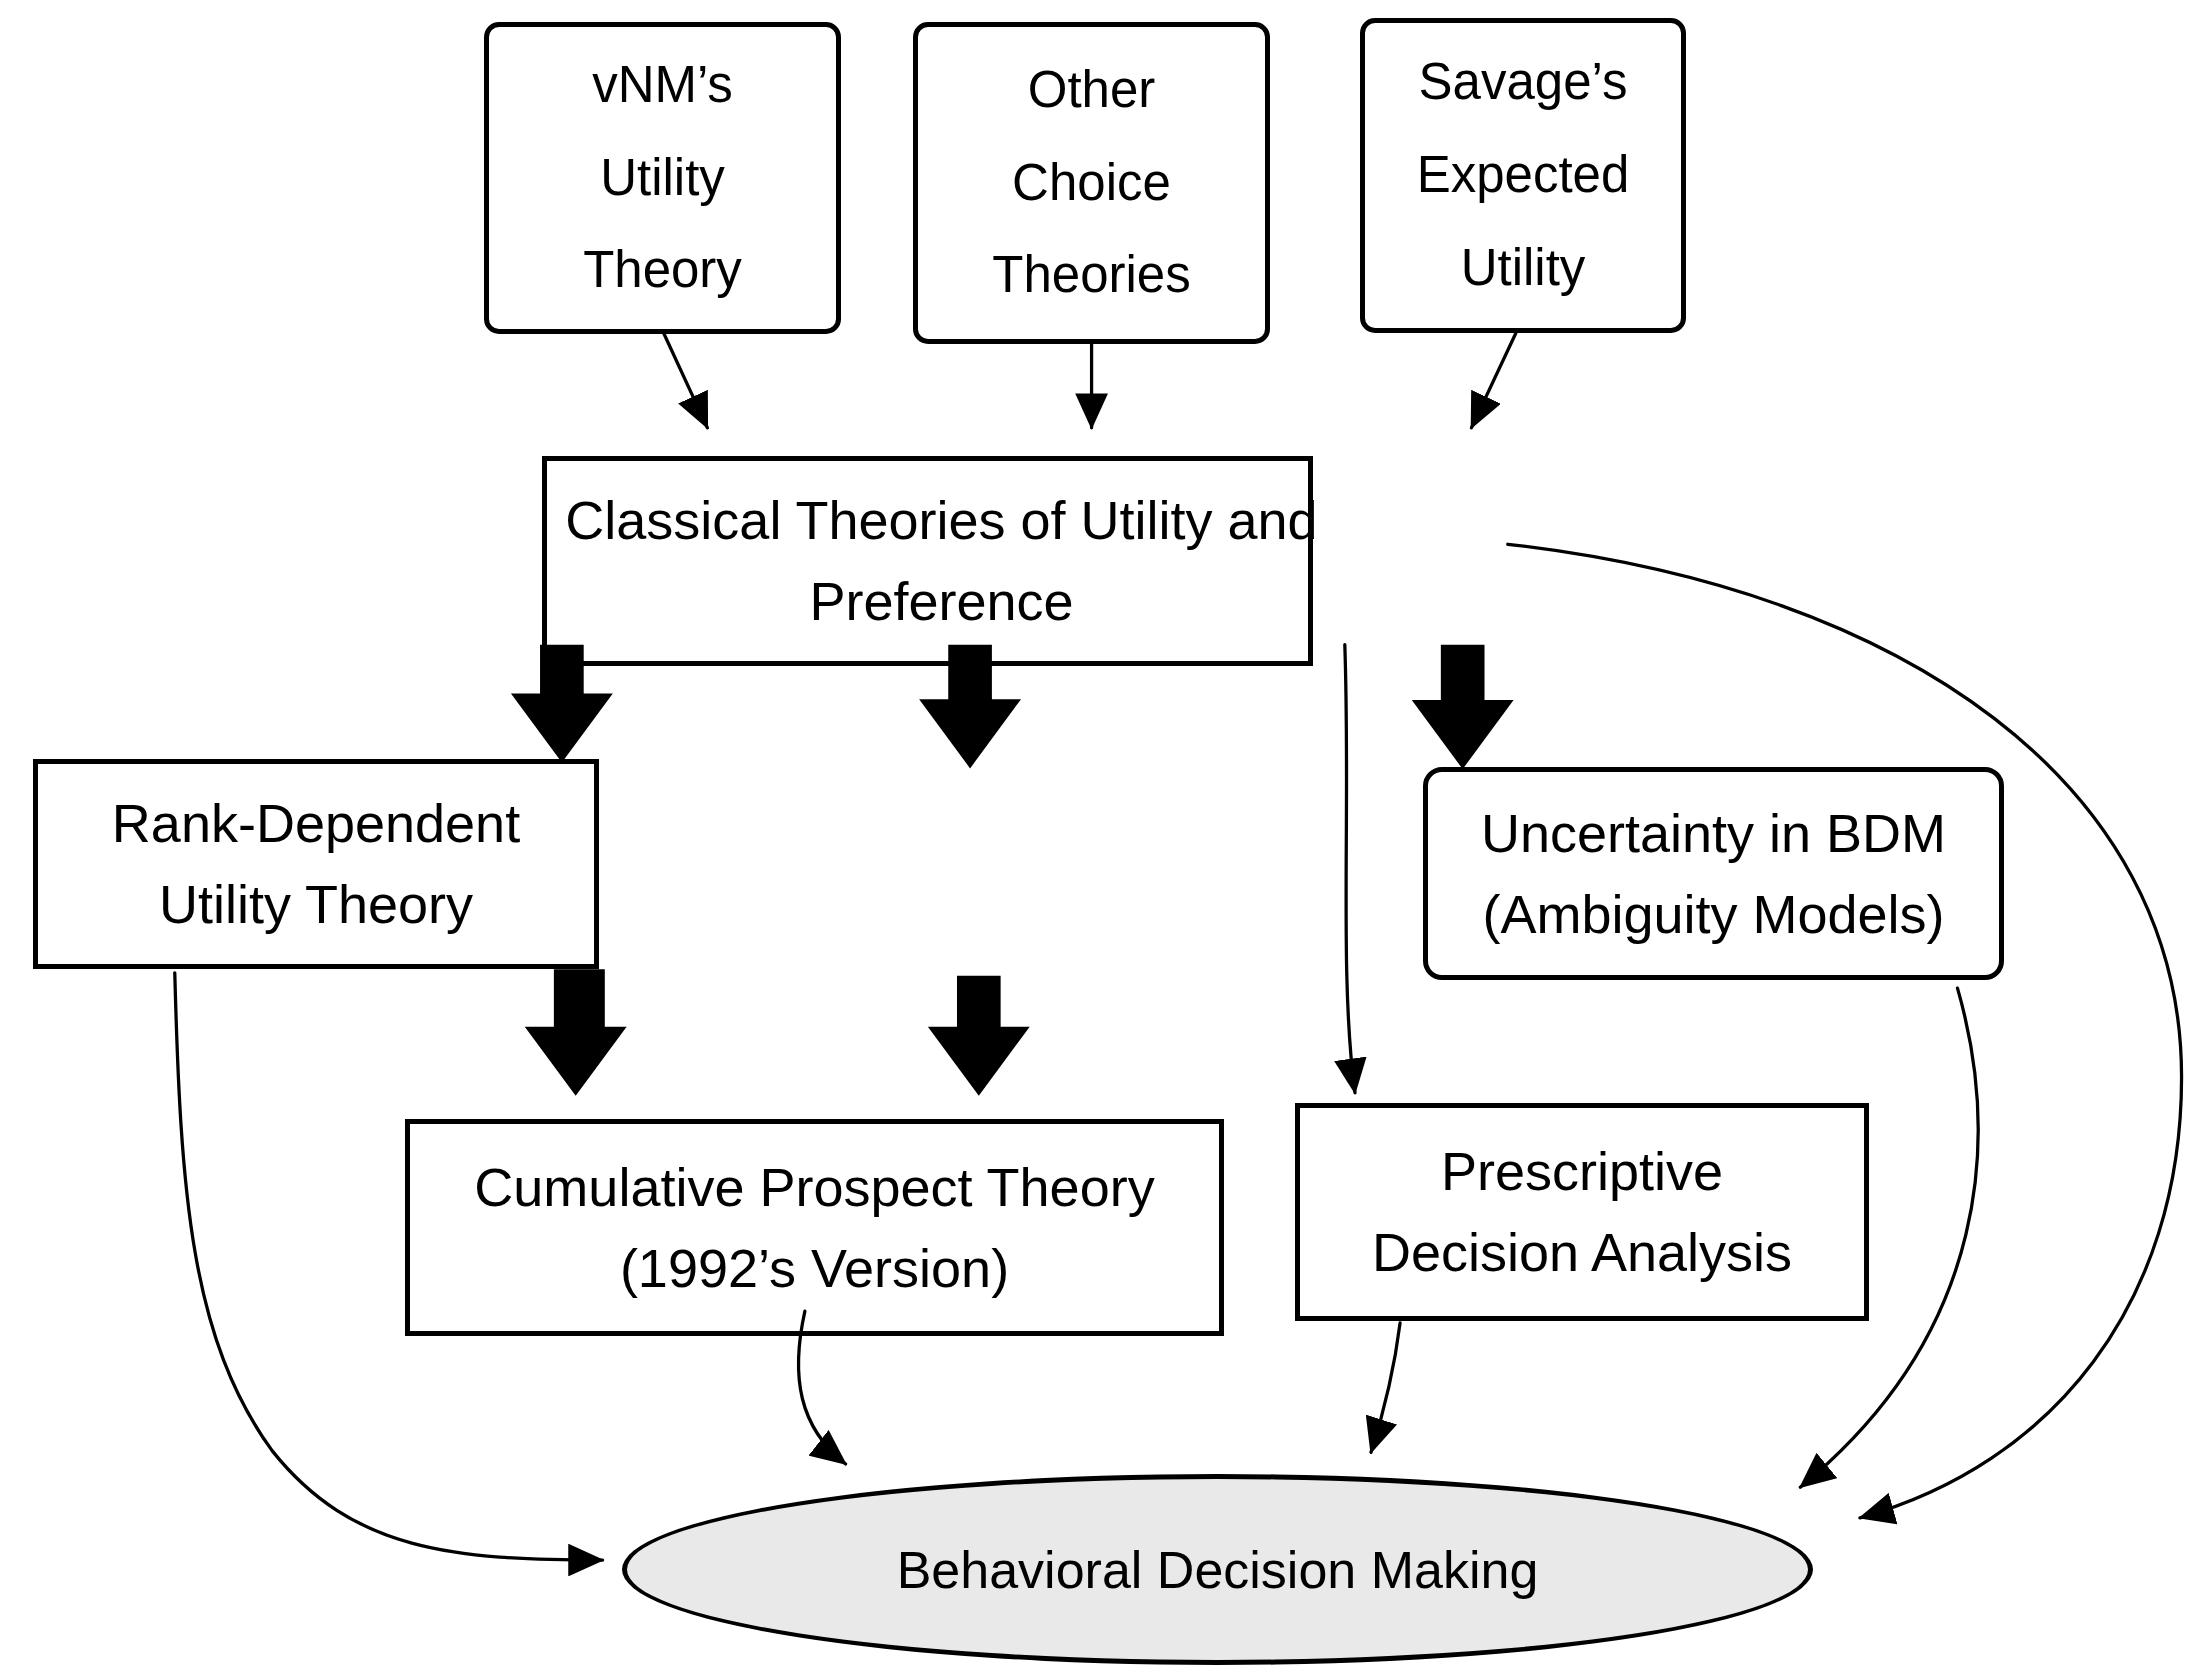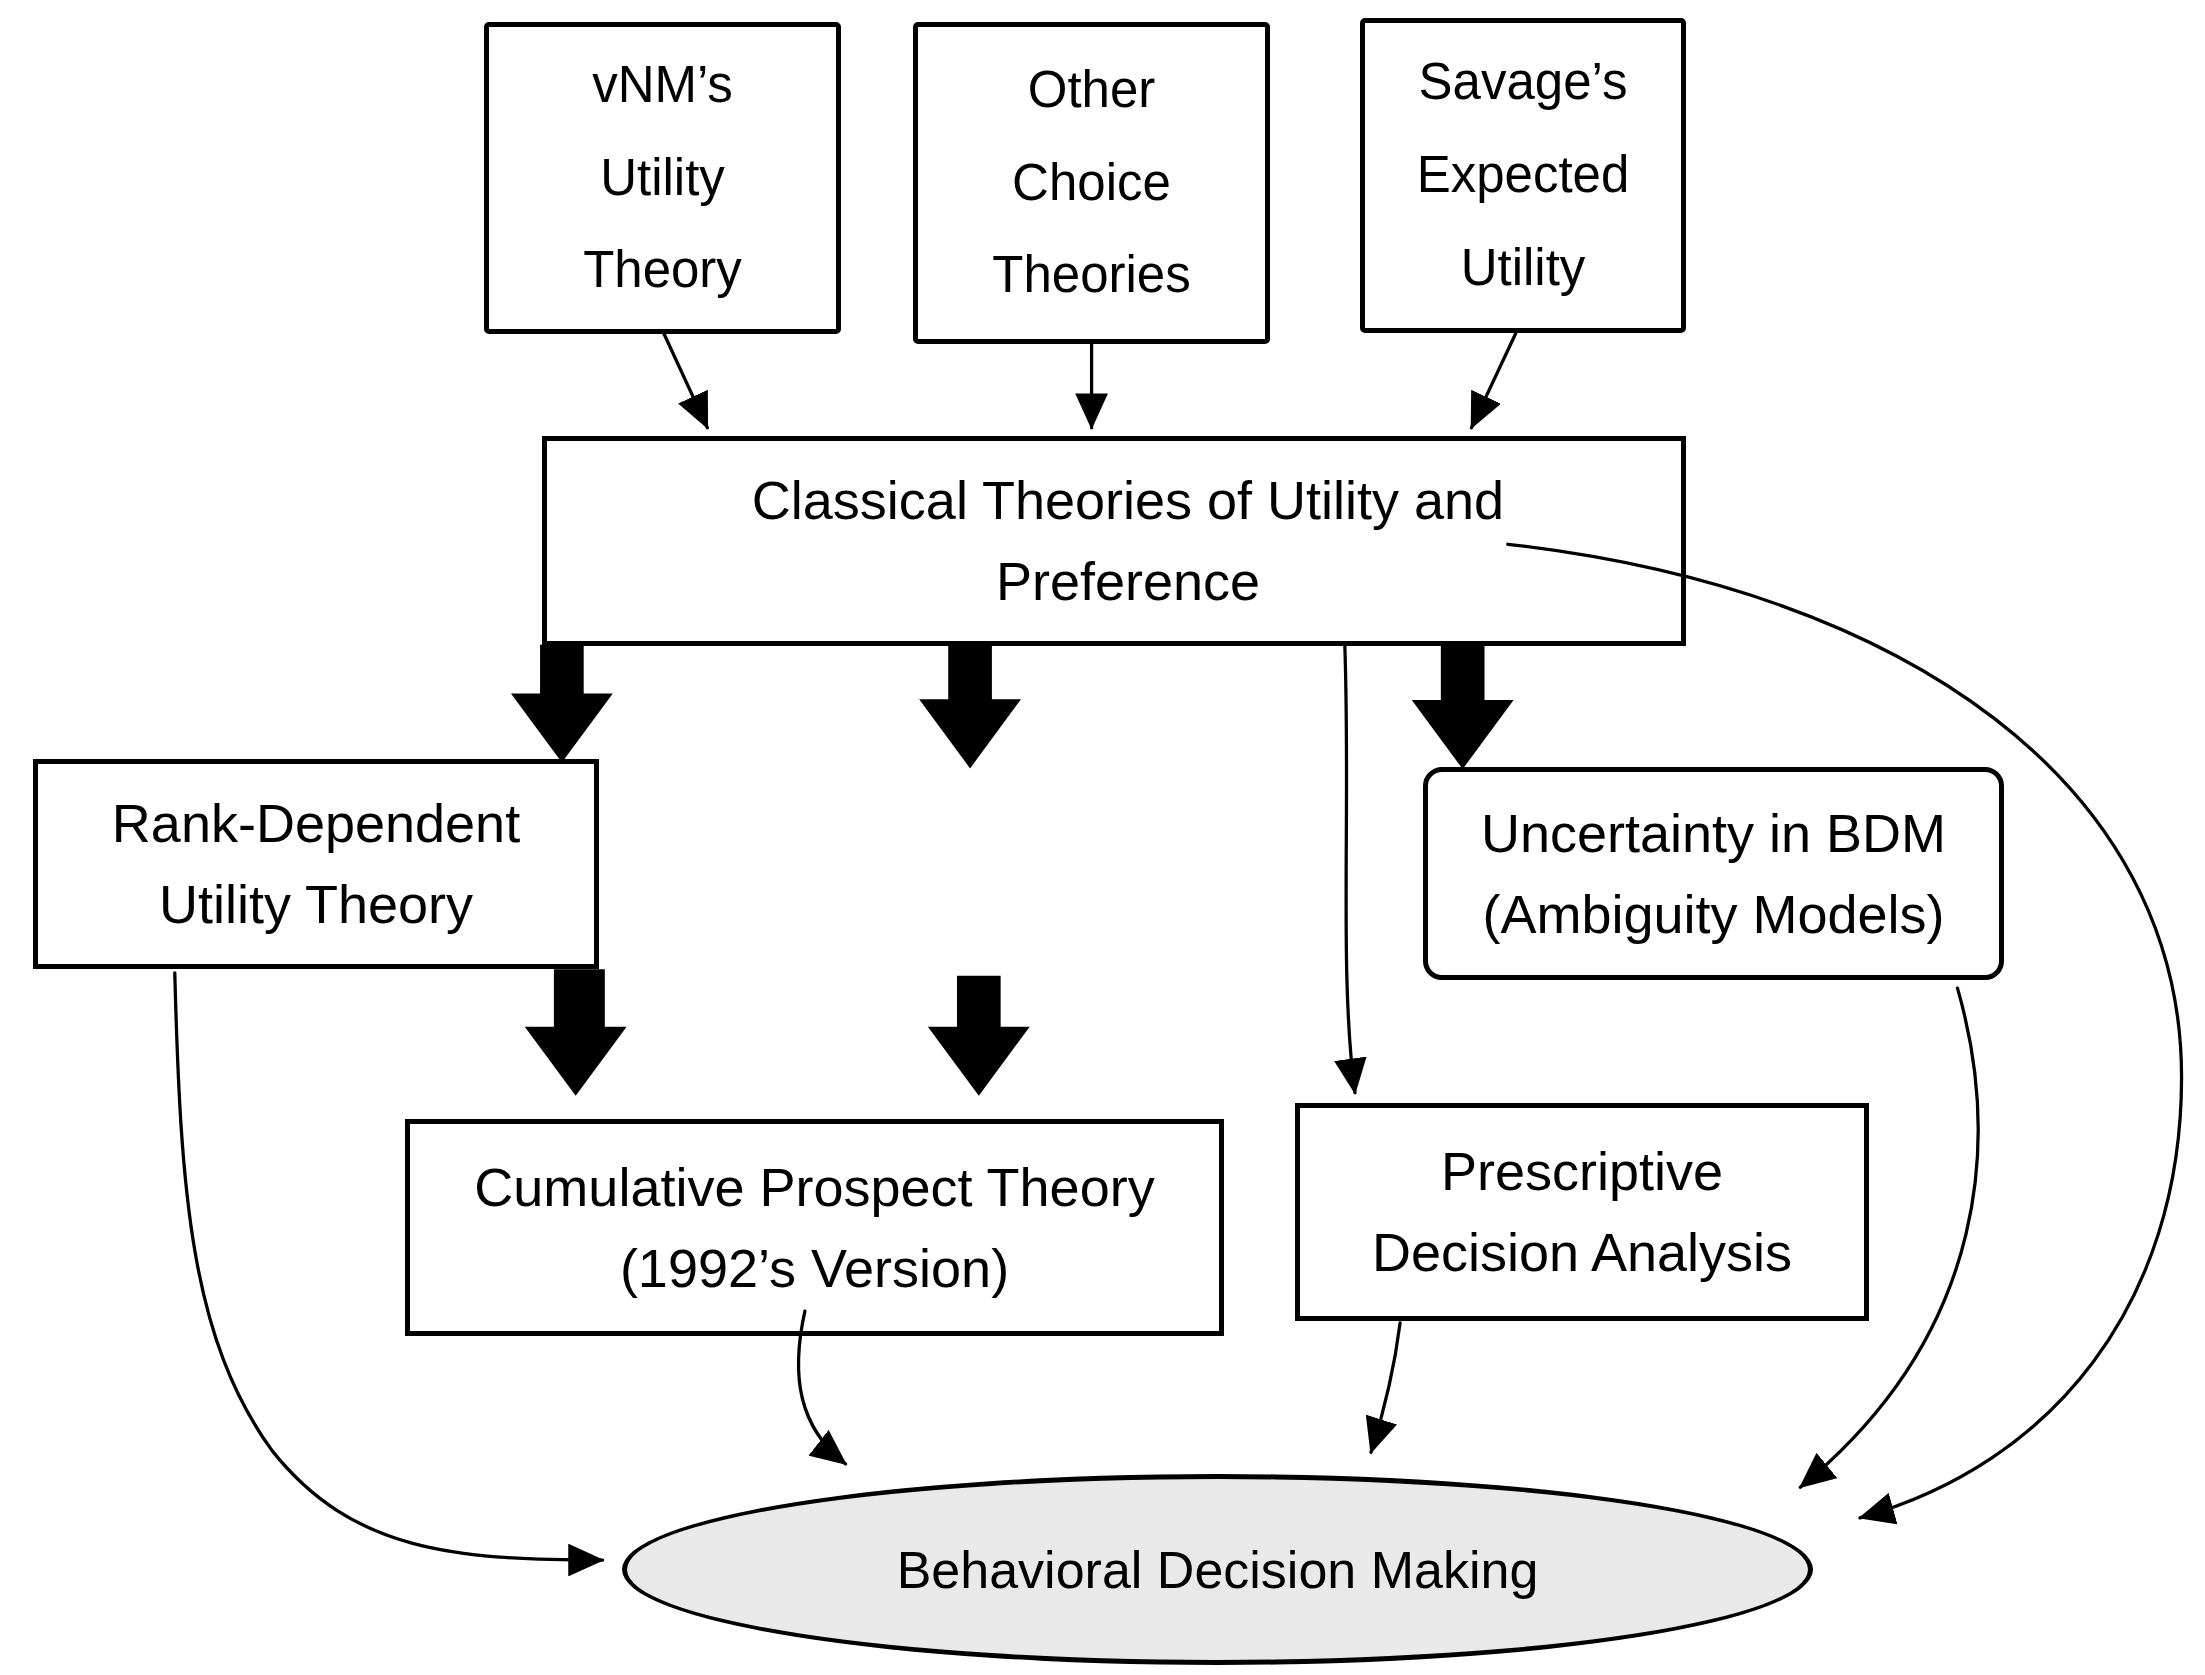--- a/index.html
+++ b/index.html
@@ -19,28 +19,28 @@
   .node{
     position:absolute;
     box-sizing:border-box;
     background:var(--paper);
     border:5.1px solid var(--ink);
     display:flex;flex-direction:column;
     align-items:center;justify-content:center;
     text-align:center;
   }
   .node .ln{white-space:nowrap;}
-  .rounded{border-radius:5px;font-size:51px;line-height:1.82;border-width:5.1px;}
+  .rounded{border-radius:15px;font-size:51px;line-height:1.82;border-width:5.1px;}
   .rect{font-size:54px;line-height:1.5;border-width:5.8px;}
   
   #n-vnm        {left:484px;  top:22px;  width:357px;  height:312px;}
   #n-other      {left:913px; top:22px;  width:357px;  height:322px;}
   #n-savage     {left:1360px; top:18px;  width:326px;  height:315px;}
   
-  #n-classical  {left:542px;  top:436px; width:1144px; height:210px;padding-left:28px;}
+  #n-classical  {left:542px;  top:456px; width:771px; height:210px;padding-left:28px;}
   
   #n-rank       {left:33px;   top:759px;width:566px;  height:210px;text-align:right;}
   #n-prospect   {left:728px; top:766px;width:559px;  height:208px;}
   #n-uncert     {left:1423px; top:767px;width:581px;  height:213px;border-radius:19px;}
   
   #n-cumulative {left:405px;  top:1095px;width:819px; height:217px;margin-top:24px;}
   #n-prescr     {left:1295px; top:1103px;width:574px;  height:218px;}
   
   #n-bdm{
     left:622px; top:1474px; width:1191px; height:191px;

